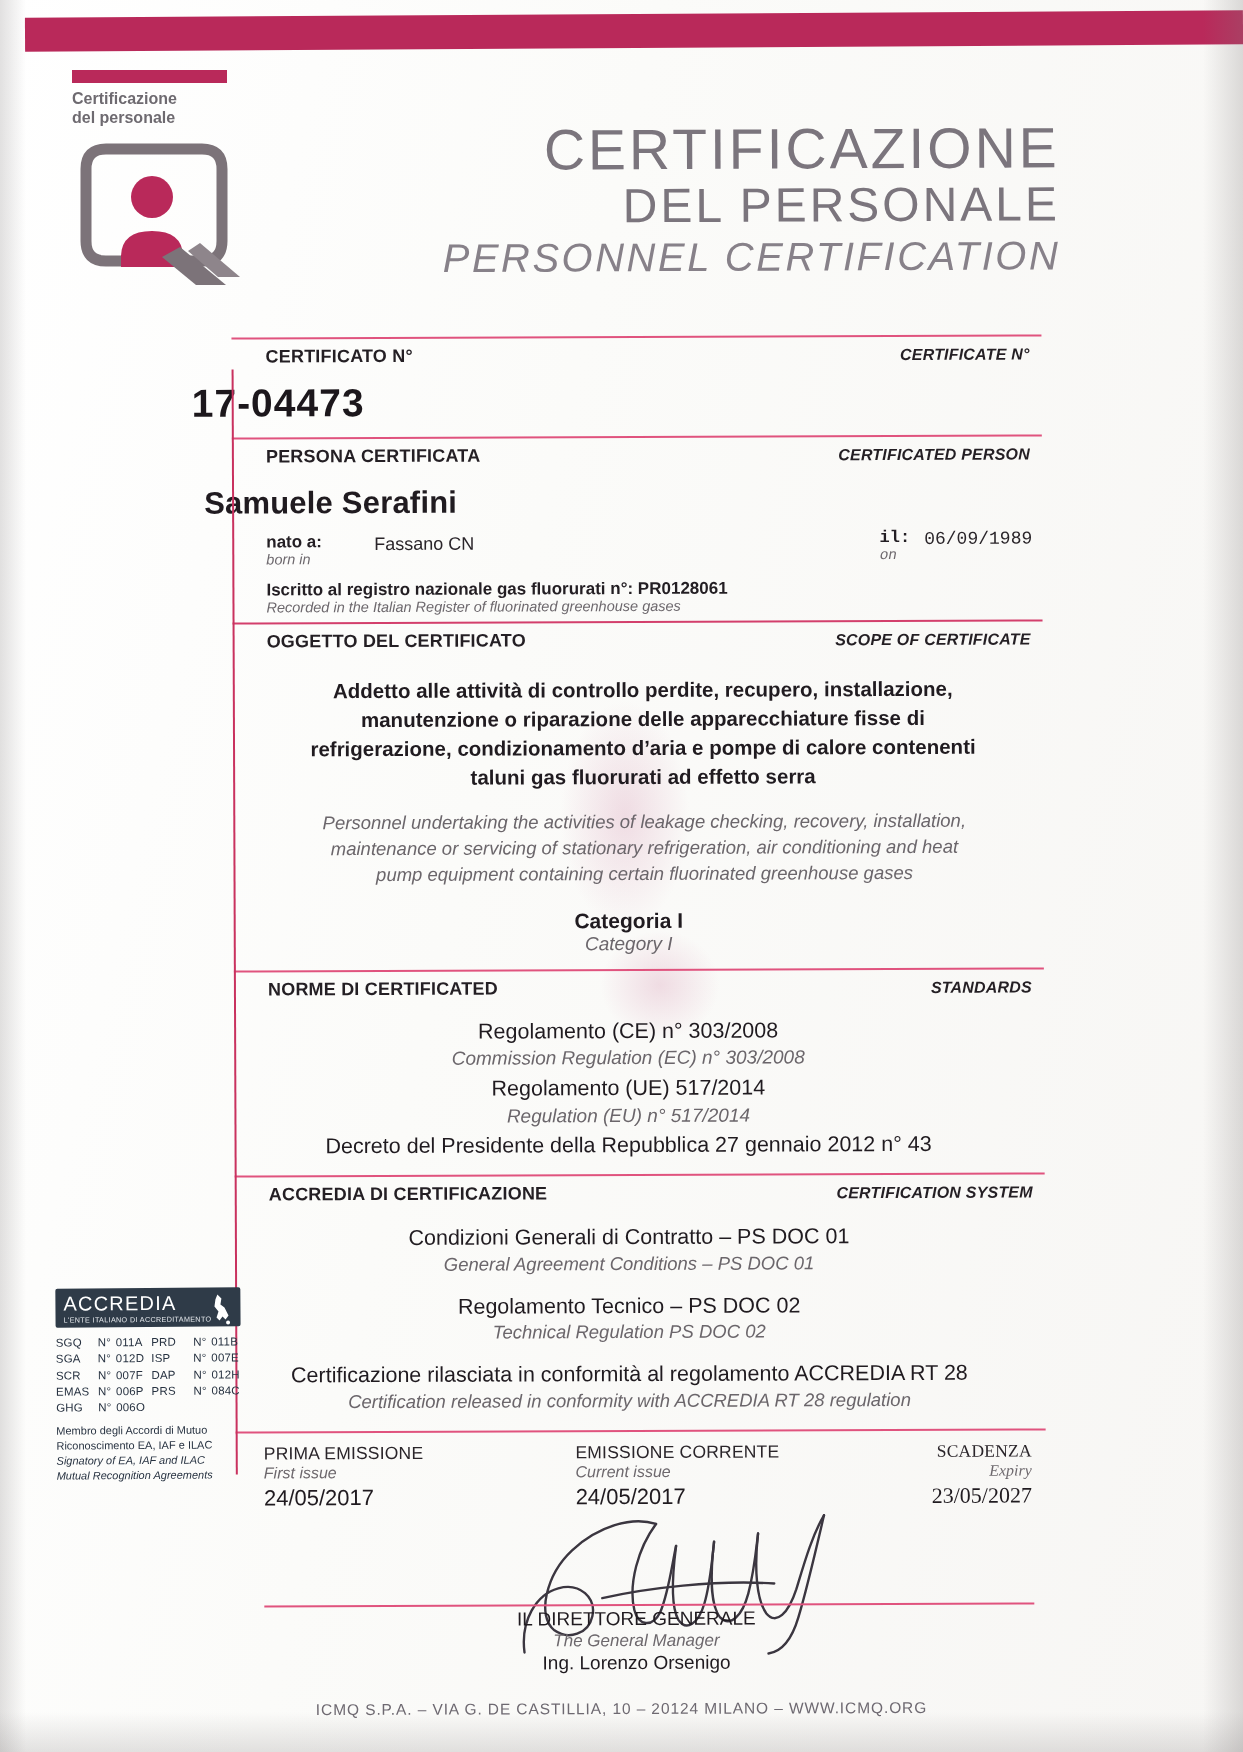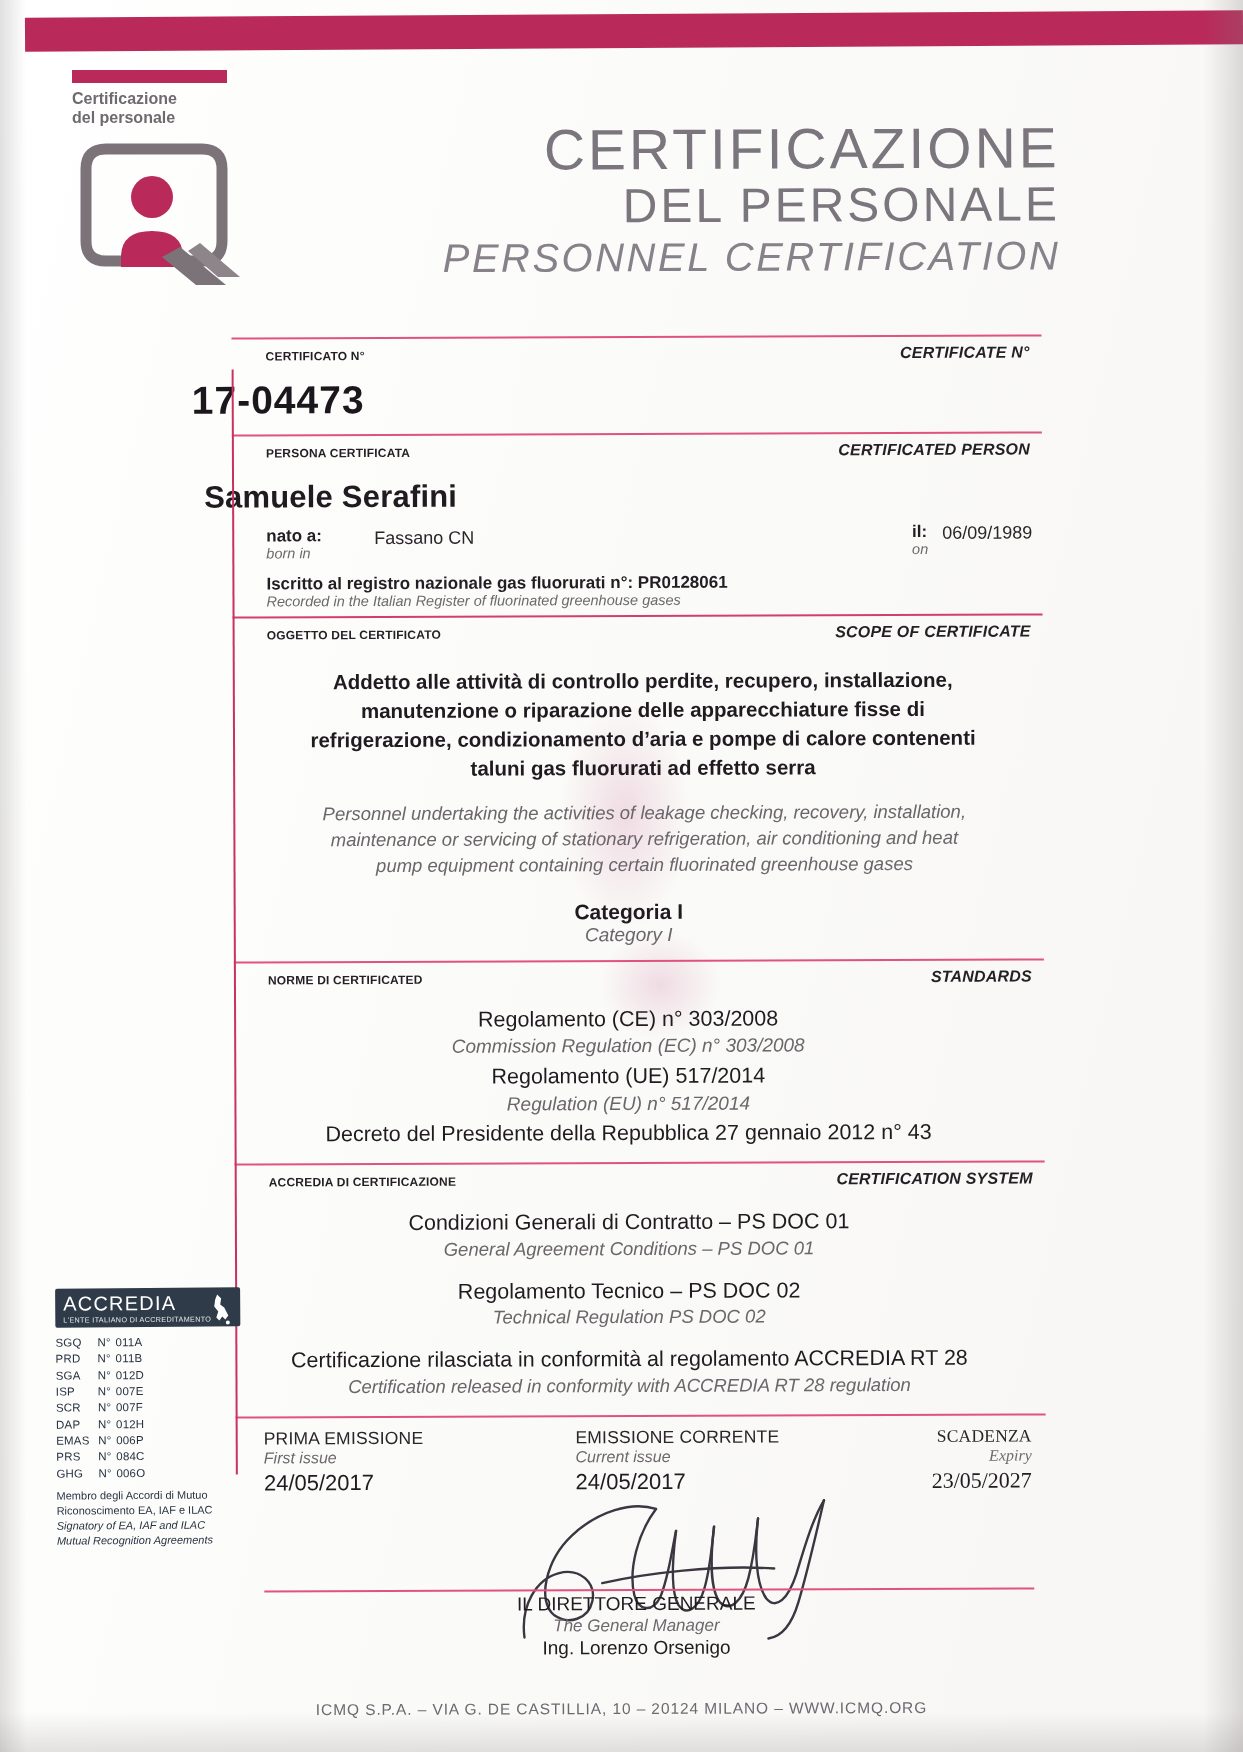--- a/index.html
+++ b/index.html
@@ -120,21 +120,21 @@
   .hr { height: 2px; background: #e0537e; width: 100%; border: 0; margin: 0; }
   .hr-dark { background: #d33f6c; }
 
   .sect-head {
     display: flex;
     justify-content: space-between;
     align-items: baseline;
     padding: 7px 12px 4px 34px;
   }
   .sect-it {
-    font-size: 12px;
+    font-size: 18px;
     font-weight: bold;
     color: #241f24;
     letter-spacing: .2px;
   }
   .sect-en {
     font-size: 16px;
     font-weight: bold;
     font-style: italic;
     color: #241f24;
     letter-spacing: .2px;
@@ -161,21 +161,21 @@
     align-items: flex-start;
     padding: 2px 8px 0 34px;
     position: relative;
   }
   .born-label { width: 108px; }
   .lbl-it { font-size: 17px; font-weight: bold; color: #231e23; line-height: 1.05; }
   .lbl-en { font-size: 14.5px; font-style: italic; color: #6d686d; line-height: 1.15; }
   .born-value { font-size: 18px; color: #2a252a; padding-top: 1px; }
   .born-right {
     position: absolute; right: 10px; top: 0;
-    display: flex; align-items: flex-start; gap: 14px;
+    display: flex; align-items: flex-start; gap: 14px; font-family: Liberation Mono, monospace;
   }
   .born-right .val { font-size: 18px; color: #2a252a; }
 
   .register-line {
     padding: 12px 8px 6px 34px;
   }
   .reg-it { font-size: 17px; font-weight: bold; color: #231e23; line-height: 1.12; }
   .reg-en { font-size: 14.5px; font-style: italic; color: #6d686d; line-height: 1.2; }
 
   .scope-it {
@@ -278,21 +278,21 @@
     font-weight: 400;
   }
   .acc-logo-tag {
     font-size: 7.2px; letter-spacing: .35px; margin-top: 2px; color: #e7eaee;
   }
   .acc-boot {
     position: absolute; right: 9px; top: 6px;
   }
   .acc-codes {
     display: grid;
-    grid-template-columns: 1fr;
+    grid-template-columns: 1fr 1fr;
     gap: 0 6px;
     margin-top: 7px;
     font-size: 11.5px;
     color: #273241;
     letter-spacing: .2px;
     line-height: 1.42;
   }
   .acc-code { display: flex; gap: 4px; }
   .acc-code .k { width: 38px; }
   .acc-code .n { width: 14px; }

